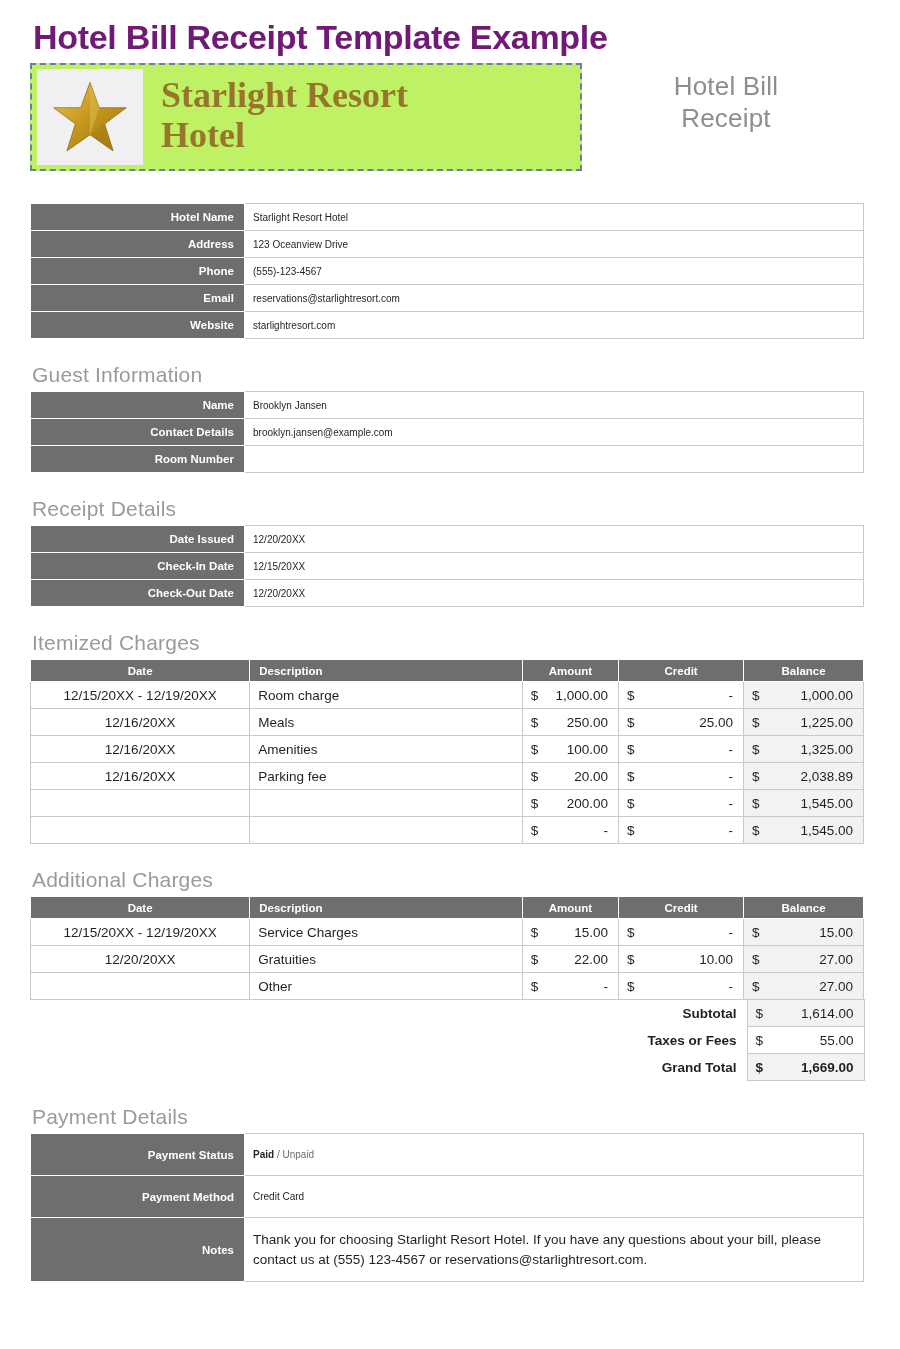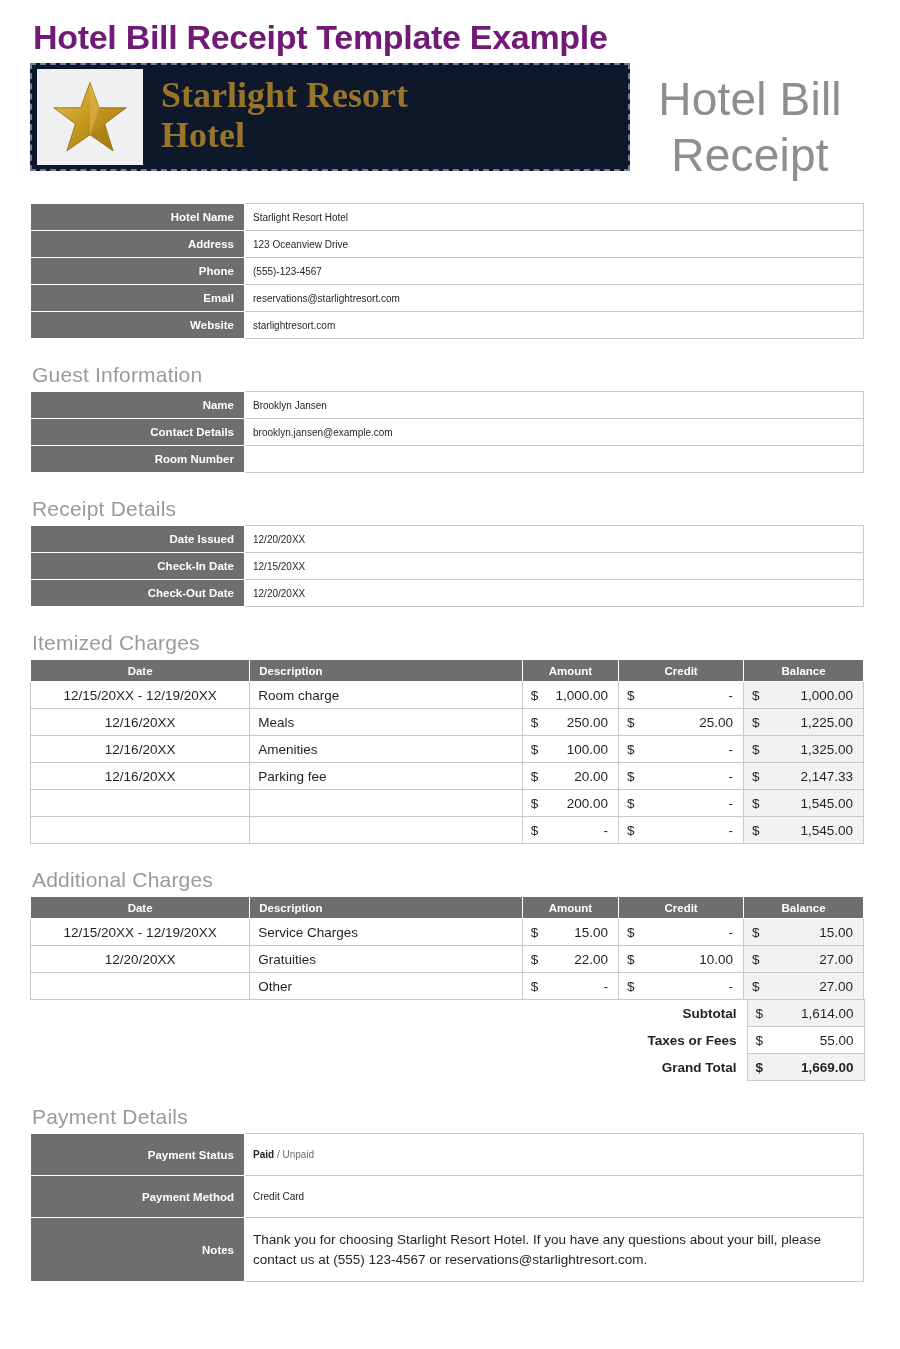--- a/index.html
+++ b/index.html
@@ -28,23 +28,23 @@
   }
 
   
   .header-band {
     display: flex;
     align-items: flex-start;
     height: 118px;
     margin-bottom: 22px;
   }
   .logo-box {
-    width: 600px;
+    width: 552px;
     height: 108px;
-    background: #0f172a;
+    background: #bef264;
     border: 2px dashed #6d7f9c;
     display: flex;
     align-items: center;
     padding: 5px;
     position: relative;
   }
   .logo-img {
     width: 106px;
     height: 96px;
     background: #f0f0f2;
@@ -59,21 +59,21 @@
     font-weight: bold;
     font-size: 36px;
     line-height: 1.12;
     color: #97752a;
     padding-left: 18px;
     padding-bottom: 4px;
   }
   .doc-kind {
     flex: 1;
     text-align: center;
-    font-size: 46px;
+    font-size: 26px;
     line-height: 1.22;
     color: #8e8e90;
     font-weight: normal;
     padding-top: 8px;
     letter-spacing: 0.2px;
   }
 
   
   .section-title {
     font-size: 21px;
@@ -310,21 +310,21 @@
         <td class="col-desc">Amenities</td>
         <td class="col-amount money"><span class="cur">$</span><span>100.00</span></td>
         <td class="col-credit money"><span class="cur">$</span><span>-</span></td>
         <td class="col-balance money bal"><span class="cur">$</span><span>1,325.00</span></td>
       </tr>
       <tr>
         <td class="col-date">12/16/20XX</td>
         <td class="col-desc">Parking fee</td>
         <td class="col-amount money"><span class="cur">$</span><span>20.00</span></td>
         <td class="col-credit money"><span class="cur">$</span><span>-</span></td>
-        <td class="col-balance money bal"><span class="cur">$</span><span>2,147.33</span></td>
+        <td class="col-balance money bal"><span class="cur">$</span><span>2,038.89</span></td>
       </tr>
       <tr>
         <td class="col-date"></td>
         <td class="col-desc"></td>
         <td class="col-amount money"><span class="cur">$</span><span>200.00</span></td>
         <td class="col-credit money"><span class="cur">$</span><span>-</span></td>
         <td class="col-balance money bal"><span class="cur">$</span><span>1,545.00</span></td>
       </tr>
       <tr>
         <td class="col-date"></td>

